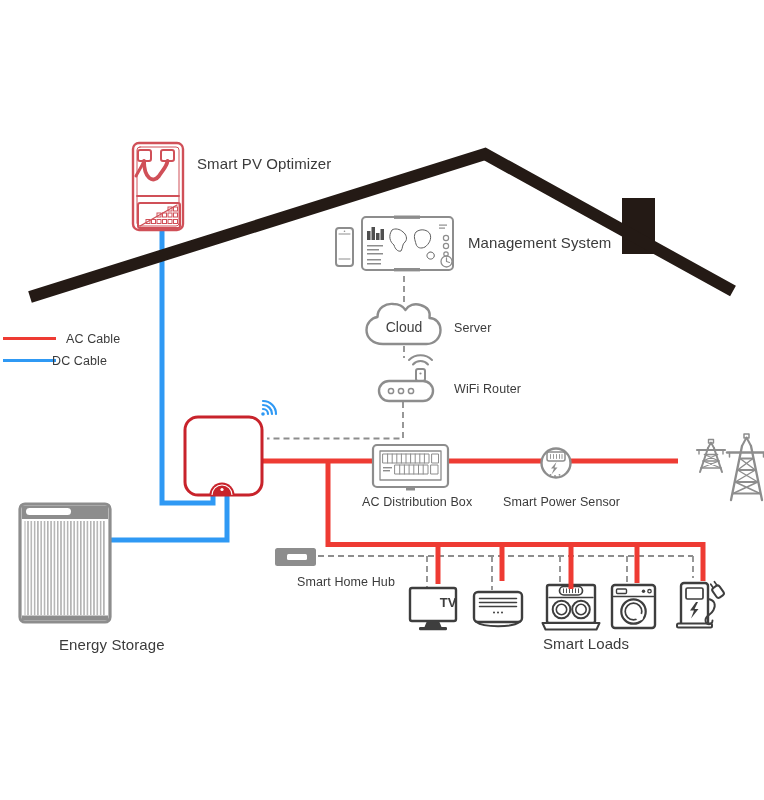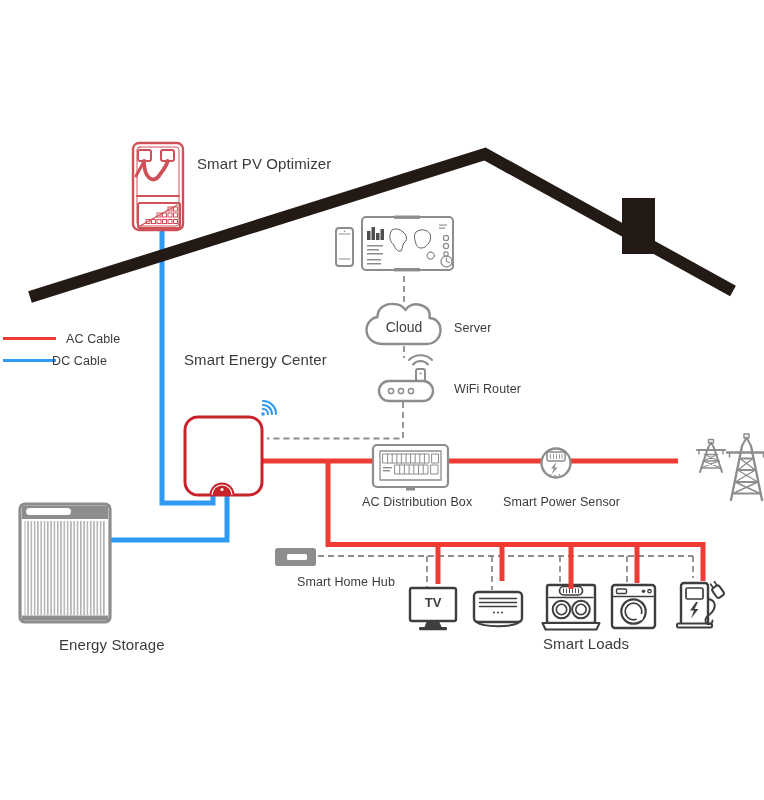--- a/index.html
+++ b/index.html
@@ -3,21 +3,21 @@
 <meta charset="utf-8">
 <title>Smart PV System Diagram</title>
 <style>
   html,body{margin:0;padding:0;background:#fff;}
   .stage{position:relative;width:764px;height:800px;background:#fff;margin:0 auto;overflow:hidden;
          font-family:"Liberation Sans",sans-serif;border-radius:32px;}
   .stage svg{position:absolute;left:0;top:0;}
   .lbl{position:absolute;color:#3b3b3b;font-size:15px;line-height:19px;letter-spacing:.1px;white-space:nowrap;}
   .lbl.small{font-size:12.5px;line-height:15px;}
   .cloud-txt{position:absolute;left:377px;top:319px;width:54px;text-align:center;font-size:14px;color:#3f3f3f;}
-  .tv-txt{position:absolute;left:410px;top:595px;width:46px;text-align:center;font-size:13px;font-weight:bold;color:#3e3e3e;}
+  .tv-txt{position:absolute;left:410px;top:595px;width:46px;text-align:center;font-size:13px;font-weight:bold;color:#3e3e3e;padding-left:15px;}
   
   .ac{stroke:var(--ac-cable,#ee3b33);stroke-width:5;fill:none;stroke-linejoin:miter;}
   .dc{stroke:var(--dc-cable,#2f99f4);stroke-width:5;fill:none;stroke-linejoin:miter;}
   .lg{stroke-width:3.2;}
   .comm{stroke:var(--icon-gray,#8d8d8d);stroke-width:1.8;stroke-dasharray:6 4;fill:none;}
   .g{stroke:var(--icon-gray,#8d8d8d);fill:none;stroke-linecap:round;stroke-linejoin:round;}
   .gf{fill:var(--icon-gray,#8d8d8d);stroke:none;}
   .d{stroke:var(--load-dark,#3e3e3e);fill:none;stroke-linecap:round;stroke-linejoin:round;}
   .df{fill:var(--load-dark,#3e3e3e);stroke:none;}
   .r{stroke:var(--device-red,#c8232b);fill:none;stroke-linecap:round;stroke-linejoin:round;}
@@ -283,25 +283,25 @@
   <g>
     <path class="ac" d="M438 544.5 V584"></path>
     <path class="ac" d="M502 544.5 V581"></path>
     <path class="ac" d="M571 544.5 V589"></path>
     <path class="ac" d="M637 544.5 V583"></path>
   </g>
 </svg>
 
 <div class="lbl" style="left:197px;top:154px;">Smart PV Optimizer</div>
 <div class="lbl" style="left:468px;top:233px;">
+  <div>Management System</div>
 </div>
 <div class="cloud-txt">Cloud</div>
 <div class="lbl small" style="left:454px;top:321px;">Server</div>
 <div class="lbl small" style="left:454px;top:382px;">WiFi Router</div>
-<div class="lbl" style="left:184px;top:350px;">Smart Energy Center</div>
 <div class="lbl small" style="left:66px;top:332px;">AC Cable</div>
 <div class="lbl small" style="left:52px;top:353.5px;">DC Cable</div>
 <div class="lbl small" style="left:362px;top:495px;">AC Distribution Box</div>
 <div class="lbl small" style="left:503px;top:495px;">Smart Power Sensor</div>
 <div class="lbl small" style="left:253px;top:575px;margin-left:44px;">Smart Home Hub</div>
 <div class="lbl" style="left:15px;top:635px;margin-left:44px;">Energy Storage</div>
 <div class="lbl" style="left:543px;top:634px;">Smart Loads</div>
 <div class="tv-txt">TV</div>
 
 </div>

